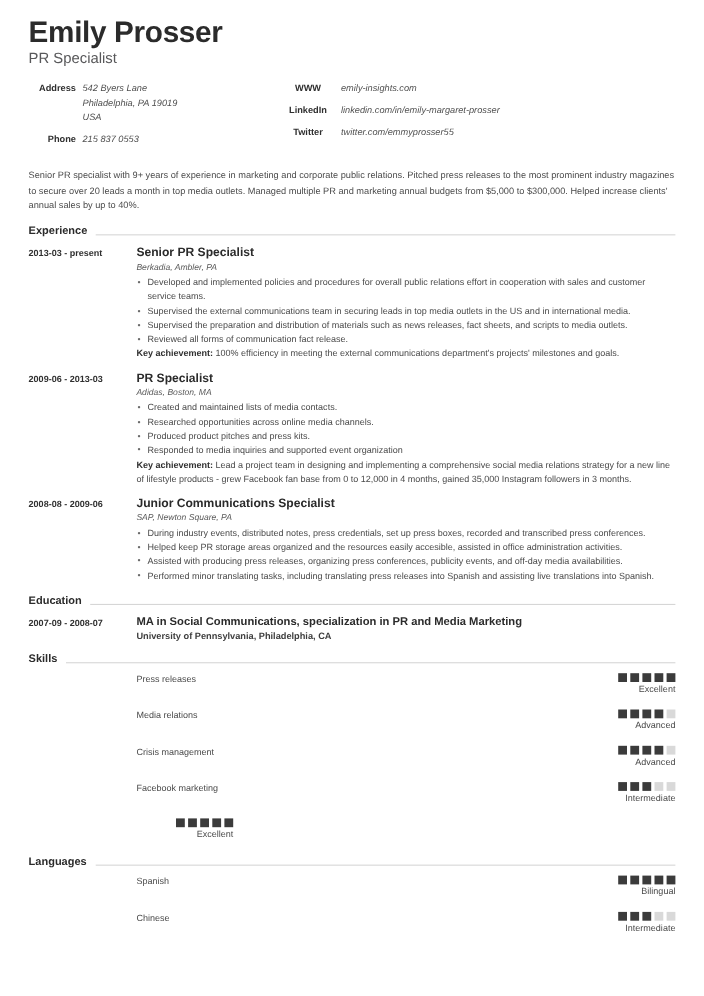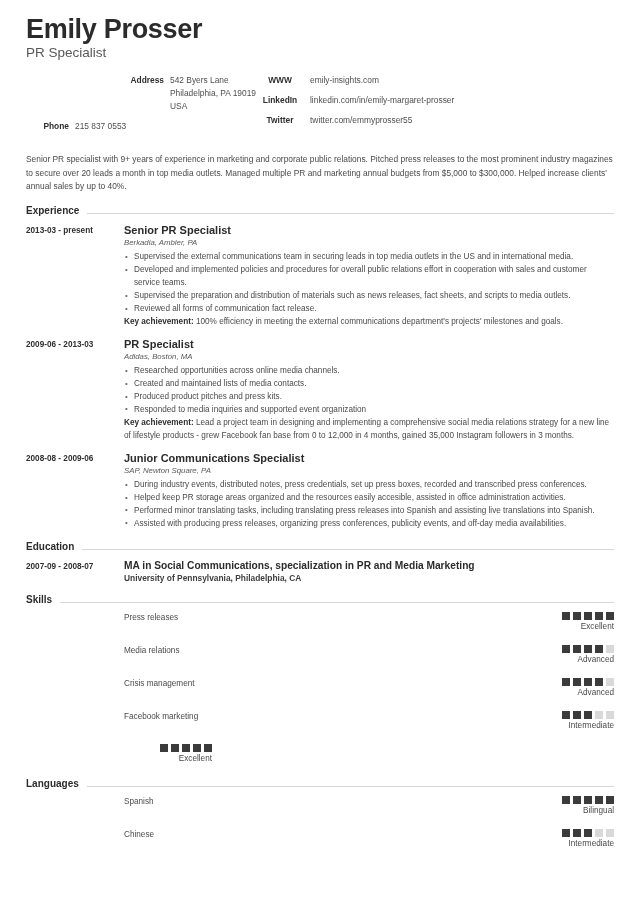--- a/index.html
+++ b/index.html
@@ -49,36 +49,37 @@
     display: block;
   }
   .contact-col.left  { width: 230px; }
   .contact-col.right { width: 340px; }
 
   .contact-row {
     display: flex;
     align-items: baseline;
     margin-bottom: 7px;
   }
-  .contact-row.tight { margin-bottom: 0px; justify-content: flex-end; }
+  .contact-row.tight { margin-bottom: 0px; }
   .contact-label {
     font-size: 8.4px;
     font-weight: bold;
     color: #2f2f2f;
     text-align: right;
     padding-right: 6px;
     white-space: nowrap;
     flex: 0 0 auto;
   }
   .left .contact-label  { width: 43px; }
   .right .contact-label { width: 48px; text-align: center; }
   .contact-value {
     font-size: 8.4px;
     color: #4f4f4f;
     line-height: 1.55;
+    font-style: italic;
   }
   .contact-value .sub-line { display: block; }
 
   
   .summary {
     font-size: 8.4px;
     line-height: 1.62;
     color: #4a4a4a;
     margin: 6px 0 11px 0;
     text-align: left;
@@ -283,54 +284,54 @@
       <div class="title">Experience</div>
       <div class="rule"></div>
     </div>
 
     <div class="entry">
       <div class="entry-date">2013-03 - present</div>
       <div class="entry-body">
         <div class="entry-title">Senior PR Specialist</div>
         <div class="entry-sub">Berkadia, Ambler, PA</div>
         <ul class="bullets">
+          <li>Developed and implemented policies and procedures for overall public relations effort in cooperation with sales and customer service teams.</li>
           <li>Supervised the external communications team in securing leads in top media outlets in the US and in international media.</li>
-          <li>Developed and implemented policies and procedures for overall public relations effort in cooperation with sales and customer service teams.</li>
           <li>Supervised the preparation and distribution of materials such as news releases, fact sheets, and scripts to media outlets.</li>
           <li>Reviewed all forms of communication fact release.</li>
         </ul>
         <div class="key-ach"><span class="k-label">Key achievement:</span><span> 100% efficiency in meeting the external communications department's projects' milestones and goals.</span></div>
       </div>
     </div>
 
     <div class="entry">
       <div class="entry-date">2009-06 - 2013-03</div>
       <div class="entry-body">
         <div class="entry-title">PR Specialist</div>
         <div class="entry-sub">Adidas, Boston, MA</div>
         <ul class="bullets">
+          <li>Created and maintained lists of media contacts.</li>
           <li>Researched opportunities across online media channels.</li>
-          <li>Created and maintained lists of media contacts.</li>
           <li>Produced product pitches and press kits.</li>
           <li>Responded to media inquiries and supported event organization</li>
         </ul>
         <div class="key-ach"><span class="k-label">Key achievement:</span><span> Lead a project team in designing and implementing a comprehensive social media relations strategy for a new line of lifestyle products - grew Facebook fan base from 0 to 12,000 in 4 months, gained 35,000 Instagram followers in 3 months.</span></div>
       </div>
     </div>
 
     <div class="entry">
       <div class="entry-date">2008-08 - 2009-06</div>
       <div class="entry-body">
         <div class="entry-title">Junior Communications Specialist</div>
         <div class="entry-sub">SAP, Newton Square, PA</div>
         <ul class="bullets">
           <li>During industry events, distributed notes, press credentials, set up press boxes, recorded and transcribed press conferences.</li>
           <li>Helped keep PR storage areas organized and the resources easily accesible, assisted in office administration activities.</li>
+          <li>Assisted with producing press releases, organizing press conferences, publicity events, and off-day media availabilities.</li>
           <li>Performed minor translating tasks, including translating press releases into Spanish and assisting live translations into Spanish.</li>
-          <li>Assisted with producing press releases, organizing press conferences, publicity events, and off-day media availabilities.</li>
         </ul>
       </div>
     </div>
   </div>
 
   <div class="sec-block">
     <div class="section-head">
       <div class="title">Education</div>
       <div class="rule"></div>
     </div>

